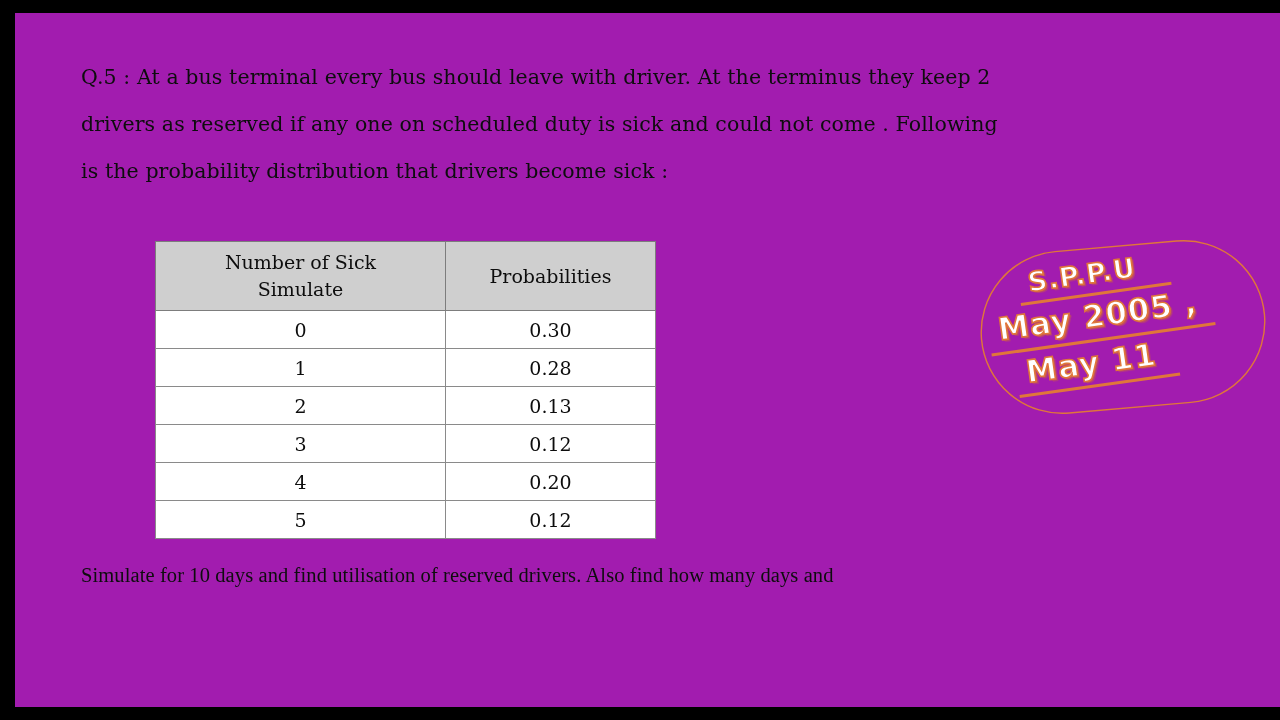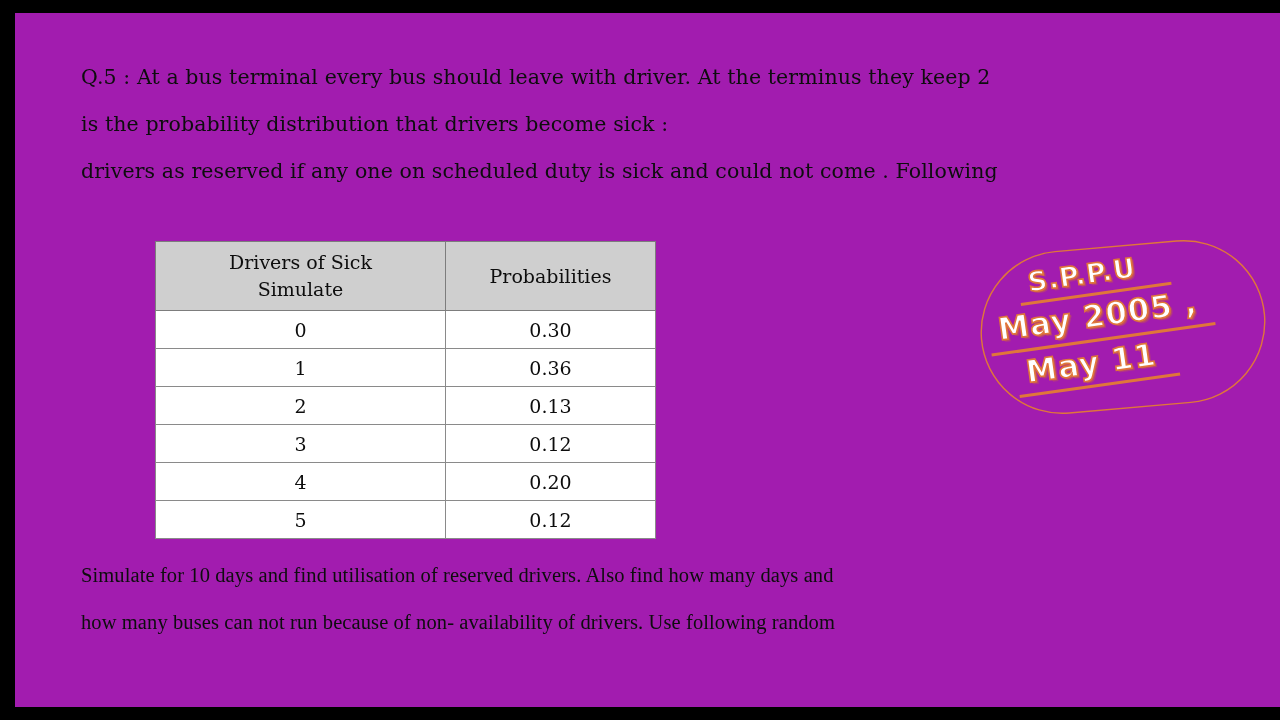--- a/index.html
+++ b/index.html
@@ -138,46 +138,46 @@
   #stamp-rule-3 { left: 38px; top: 148px; width: 162px; }
 </style>
 </head>
 <body>
 
 <div id="slide-frame">
   <div id="slide-canvas">
 
     <div class="para" id="intro-paragraph">
       <span class="line">Q.5 : At a bus terminal  every bus should leave with driver. At the terminus they keep 2</span>
+      <span class="line">drivers as reserved if any one on scheduled duty is sick and could not come . Following</span>
       <span class="line">is the probability distribution that drivers become sick :</span>
-      <span class="line">drivers as reserved if any one on scheduled duty is sick and could not come . Following</span>
     </div>
 
     <table id="distribution-table">
       <colgroup>
         <col class="col-left">
         <col class="col-right">
       </colgroup>
       <thead>
         <tr>
           <th>
-            <span>Drivers of Sick</span><br>
+            <span>Number of Sick</span><br>
             <span>Simulate</span>
           </th>
           <th>Probabilities</th>
         </tr>
       </thead>
       <tbody>
         <tr>
           <td>0</td>
           <td>0.30</td>
         </tr>
         <tr>
           <td>1</td>
-          <td>0.36</td>
+          <td>0.28</td>
         </tr>
         <tr>
           <td>2</td>
           <td>0.13</td>
         </tr>
         <tr>
           <td>3</td>
           <td>0.12</td>
         </tr>
         <tr>
@@ -200,17 +200,16 @@
         <div class="stamp-underline" id="stamp-rule-1"></div>
         <div class="stamp-line" id="stamp-line-2">May 2005 ,</div>
         <div class="stamp-underline" id="stamp-rule-2"></div>
         <div class="stamp-line" id="stamp-line-3">May 11</div>
         <div class="stamp-underline" id="stamp-rule-3"></div>
       </div>
     </div>
 
     <div class="para" id="question-paragraph">
       <span class="line">Simulate for 10 days and find utilisation of reserved drivers. Also find how many days and</span>
-      <span class="line">how many buses can not run because of non- availability of drivers. Use following random</span>
     </div>
 
   </div>
 </div>
 
 </body></html>

